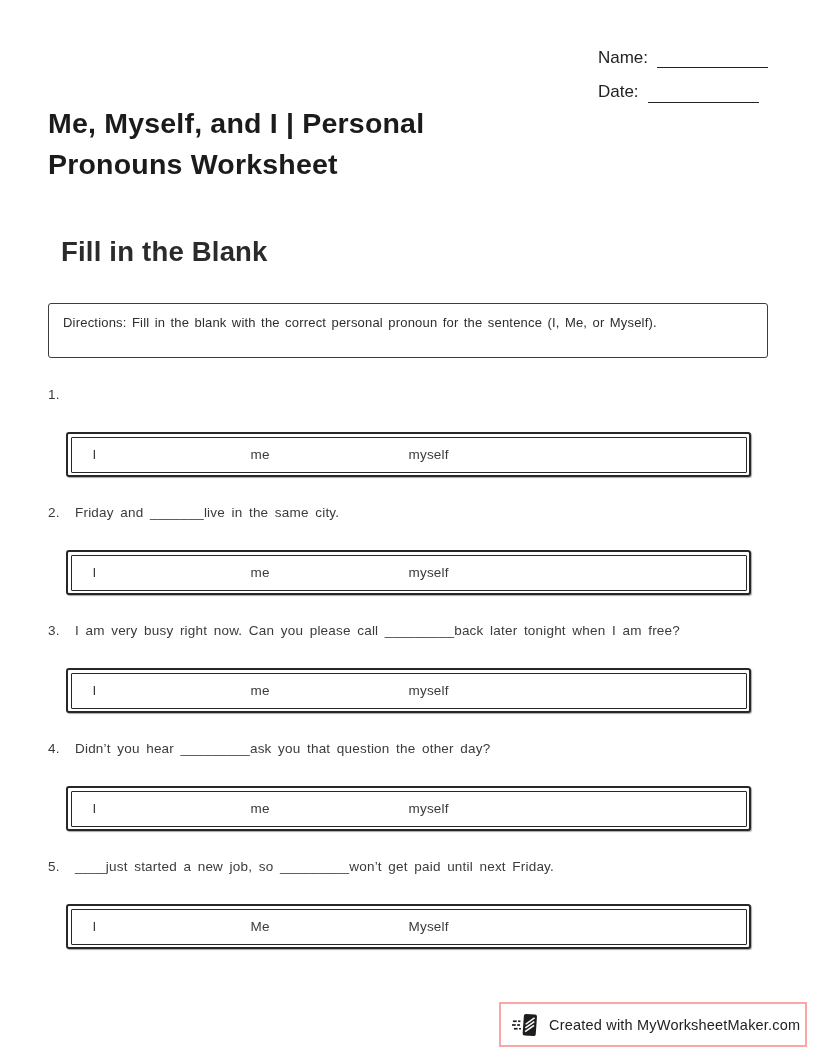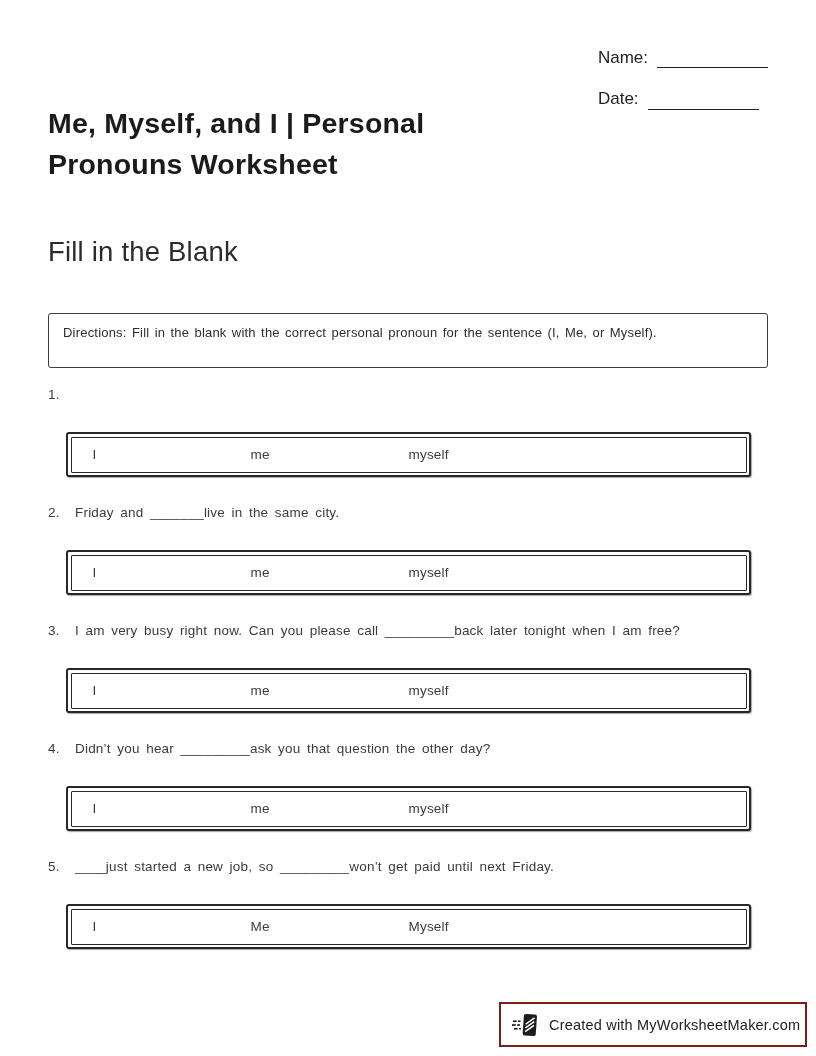--- a/index.html
+++ b/index.html
@@ -10,40 +10,40 @@
     height: 1056px;
     margin: 0 auto;
     background: #ffffff;
     font-family: "Liberation Sans", "DejaVu Sans", sans-serif;
     color: #1b1b1b;
     overflow: hidden;
   }
 
   
   .name-date { position: absolute; top: 48px; right: 48px; }
-  .nd-row { display: flex; align-items: flex-end; justify-content: flex-start; margin-bottom: 21px; }
+  .nd-row { display: flex; align-items: flex-end; justify-content: flex-start; margin-bottom: 14px; }
   .nd-label { font-size: 17px; color: #222; line-height: 1.2; }
   .nd-line { width: 111px; height: 20px; border-bottom: 1.5px solid #222; margin-left: 9px; }
 
   
   .worksheet-title {
     position: absolute; left: 48px; top: 103px; width: 500px;
     font-size: 28.5px; line-height: 40.5px; font-weight: 700; color: #1b1b1b;
     letter-spacing: 0.2px;
   }
 
   
   .section-heading {
-    position: absolute; left: 48px; top: 236px;
-    font-size: 27.5px; font-weight: 400; color: #2b2b2b; letter-spacing: 0.2px;
+    position: absolute; left: 61px; top: 236px;
+    font-size: 27.5px; font-weight: 700; color: #2b2b2b; letter-spacing: 0.2px;
   }
 
   
   .directions-box {
-    position: absolute; left: 48px; top: 313px; width: 720px; height: 55px;
+    position: absolute; left: 48px; top: 303px; width: 720px; height: 55px;
     border: 1.5px solid #3d3d3d; border-radius: 3px;
     padding: 11px 14px;
   }
   .directions-text {
     font-size: 13px; color: #2e2e2e; letter-spacing: 0.2px; word-spacing: 1.5px;
   }
 
   
   .question-row {
     position: absolute; left: 48px; width: 724px;
@@ -66,21 +66,21 @@
     display: flex; align-items: center; padding-left: 21px;
   }
   .option-label {
     display: inline-block; width: 158px;
     font-size: 13.5px; color: #3b3b3b; letter-spacing: 0.2px;
   }
 
   
   .footer-credit {
     position: absolute; left: 499px; top: 1002px; width: 308px; height: 45px;
-    border: 2px solid #7f1d1d;
+    border: 2px solid #fca5a5;
     display: flex; align-items: center; padding: 0 11px;
   }
   .logo-icon { width: 30px; height: 30px; flex: 0 0 30px; margin-right: 7px; }
   .credit-text { font-size: 14.5px; color: #222; letter-spacing: 0.2px; white-space: nowrap; }
 </style>
 </head>
 <body>
 
 <div class="page">
 

